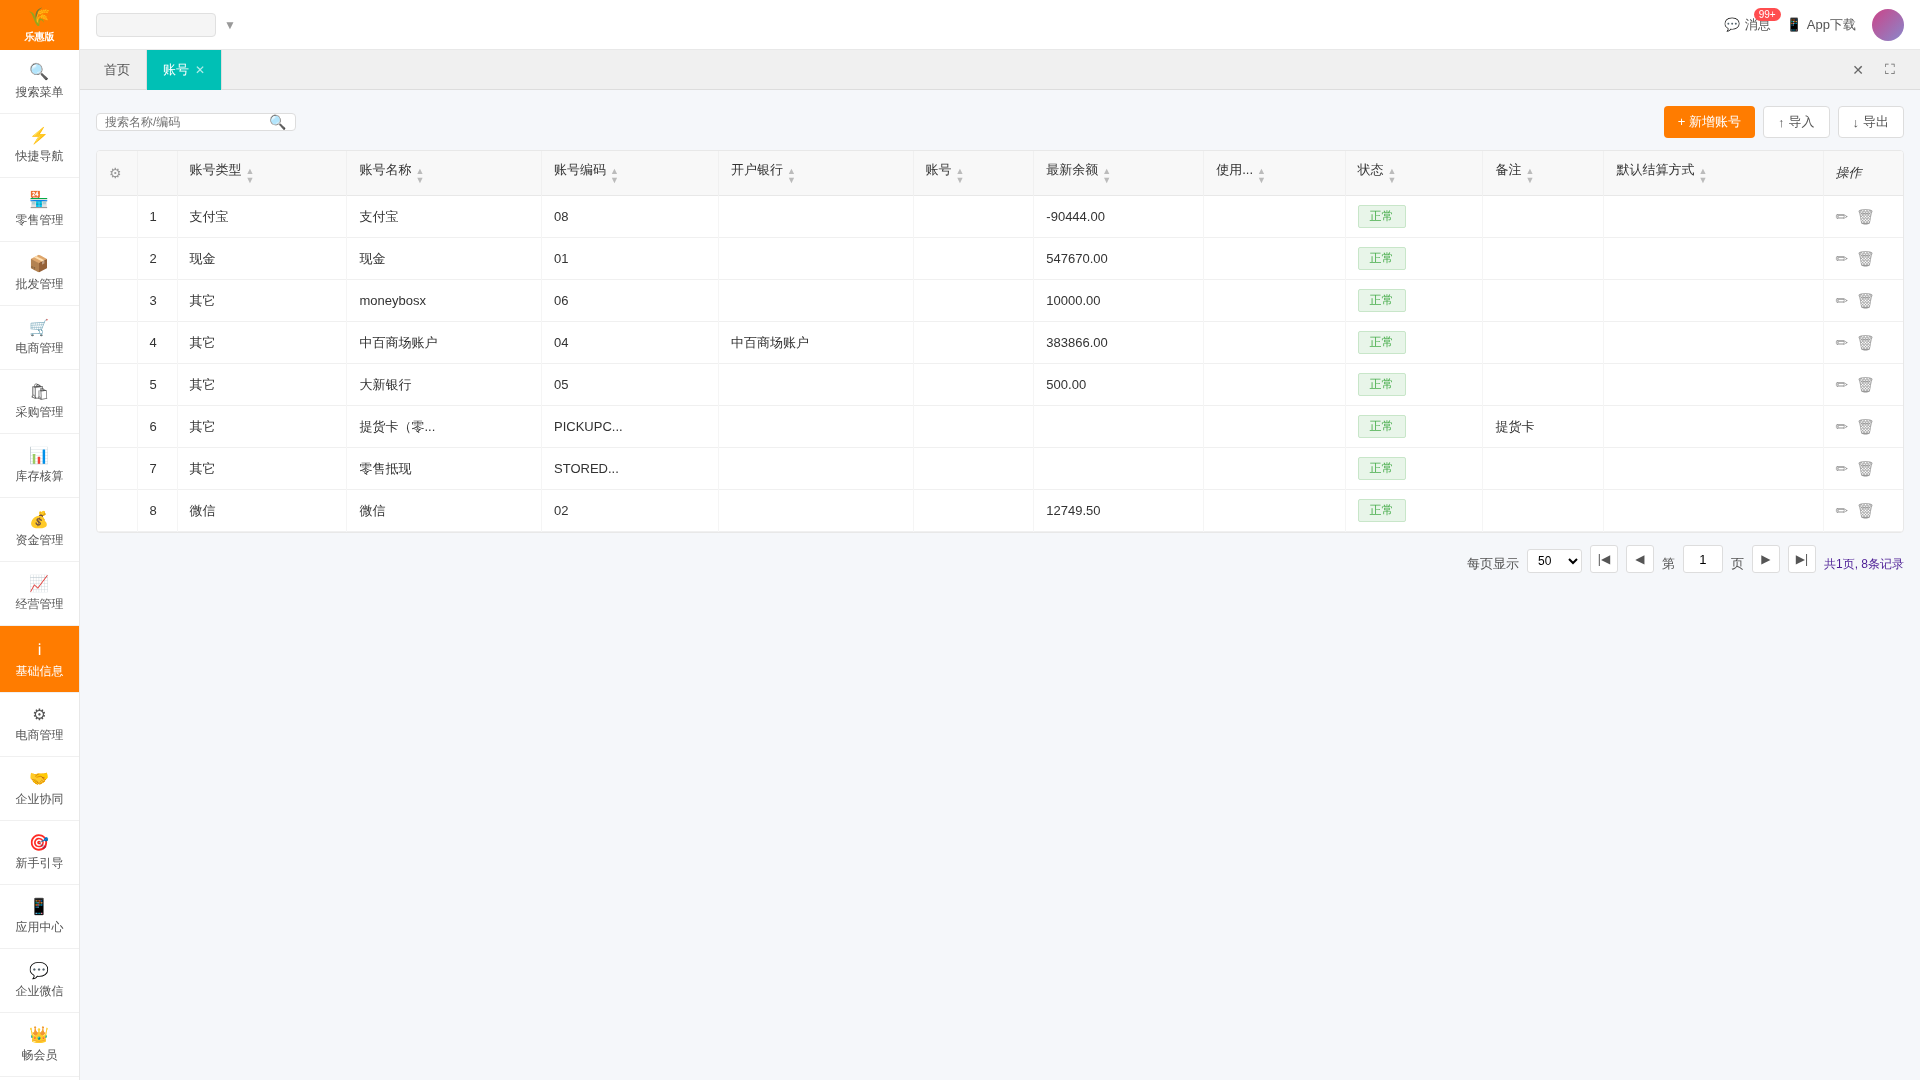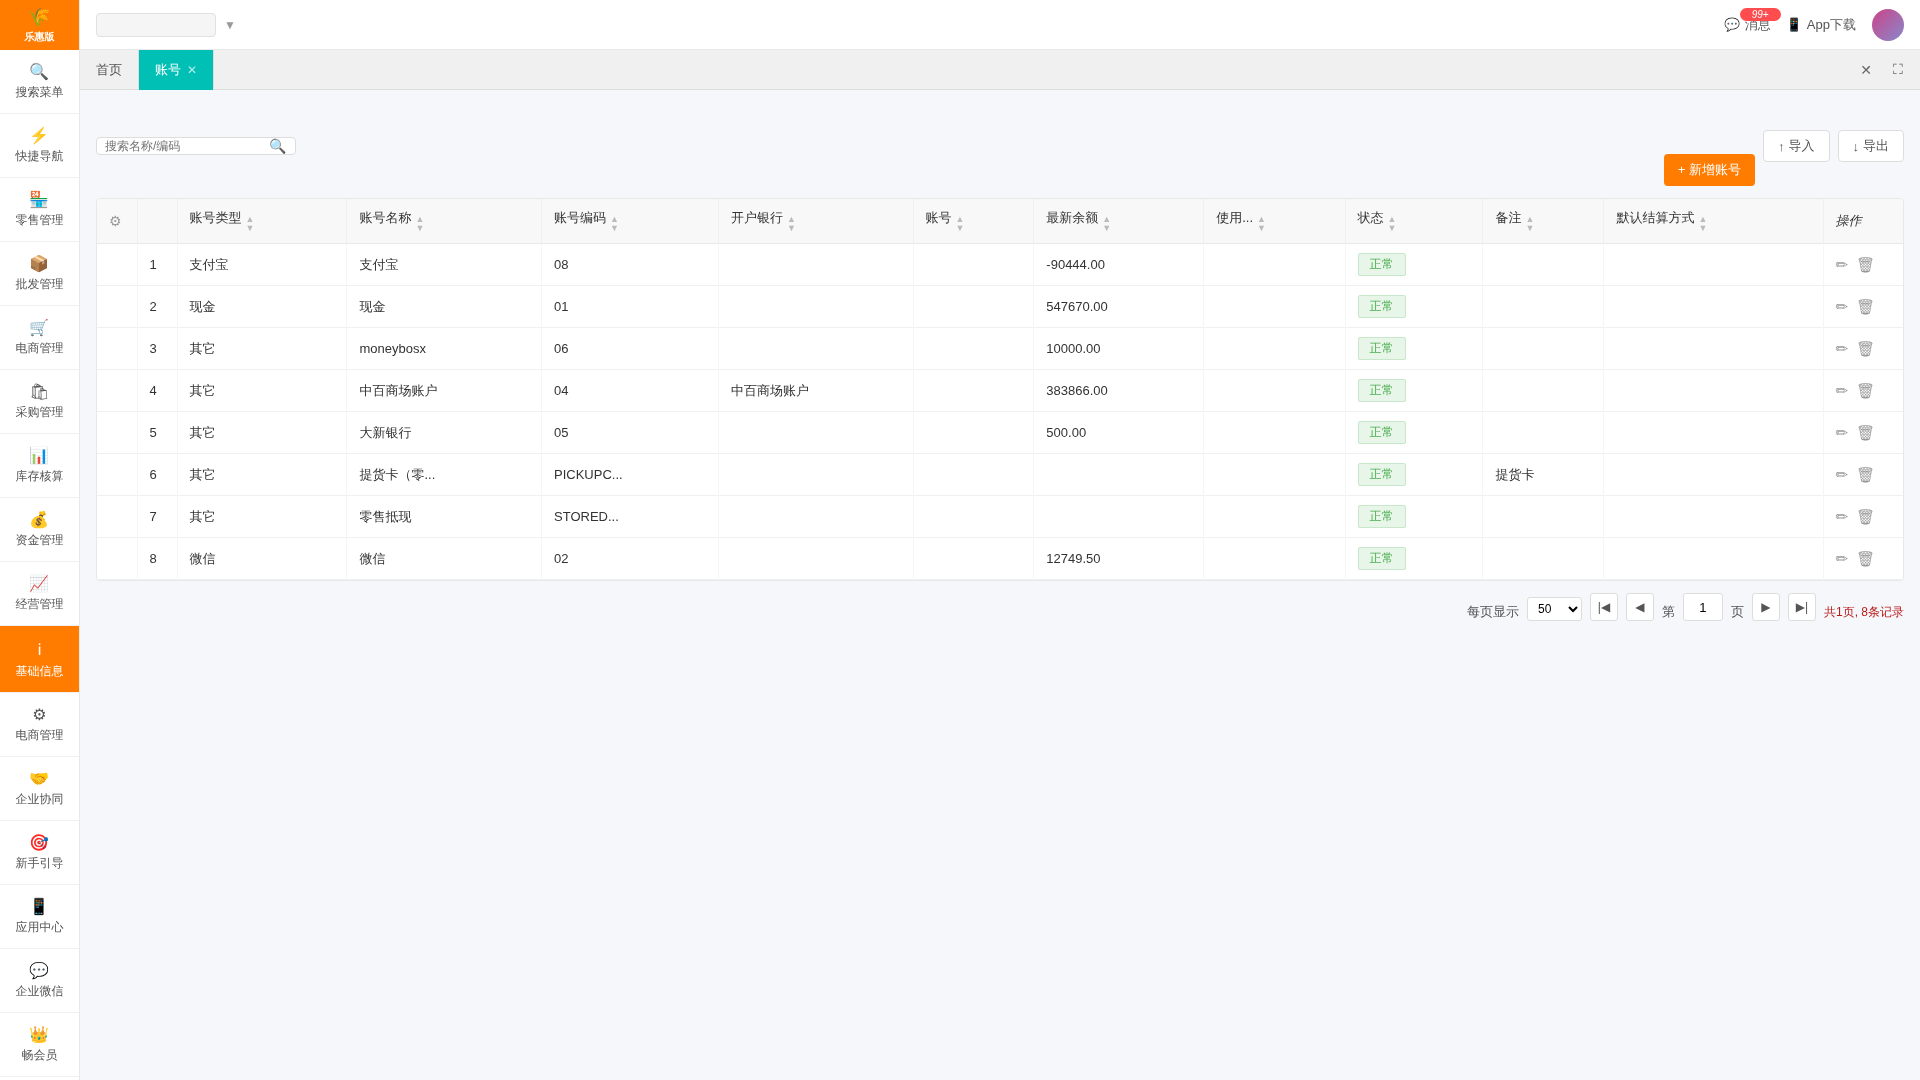--- a/index.html
+++ b/index.html
@@ -95,25 +95,24 @@
       align-items: center;
       gap: 4px;
       cursor: pointer;
       position: relative;
     }
     .badge {
       background: #ff4d4f;
       color: white;
       border-radius: 10px;
       font-size: 10px;
-      padding: 1px 12px;
+      padding: 1px 5px;
       position: absolute;
       top: -8px;
       right: -10px;
-      font-style: italic;
     }
     .app-btn {
       display: flex;
       align-items: center;
       gap: 4px;
       cursor: pointer;
     }
     .avatar {
       width: 30px;
       height: 30px;
@@ -121,21 +120,21 @@
       background: #ccc;
       overflow: hidden;
     }
 
     
     .tabs-bar {
       height: 40px;
       background: #f0f0f0;
       display: flex;
       align-items: center;
-      padding: 0 0;
+      padding: 0 8px;
       border-bottom: 1px solid #ddd;
       flex-shrink: 0;
     }
     .tab {
       height: 40px;
       padding: 0 16px;
       display: flex;
       align-items: center;
       cursor: pointer;
       font-size: 13px;
@@ -212,21 +211,20 @@
       background: #ff7c00;
       color: white;
       border: none;
       border-radius: 4px;
       padding: 7px 14px;
       cursor: pointer;
       font-size: 13px;
       display: flex;
       align-items: center;
       gap: 4px;
-      margin-top: 48px;
     }
     .btn-outline {
       background: white;
       color: #555;
       border: 1px solid #ddd;
       border-radius: 4px;
       padding: 6px 14px;
       cursor: pointer;
       font-size: 13px;
       display: flex;
@@ -322,21 +320,21 @@
       color: #555;
     }
     .page-input {
       width: 40px;
       height: 28px;
       border: 1px solid #ddd;
       border-radius: 3px;
       text-align: center;
       font-size: 13px;
     }
-    .page-total { color: #b91c1c; font-size: 12px; }
+    .page-total { color: #4c1d95; font-size: 12px; }
   </style>
 </head>
 <body>
 
 <div class="sidebar">
   <div class="sidebar-logo">
     <span class="logo-icon">🌾</span>
     <span class="logo-text">乐惠版</span>
   </div>
 

